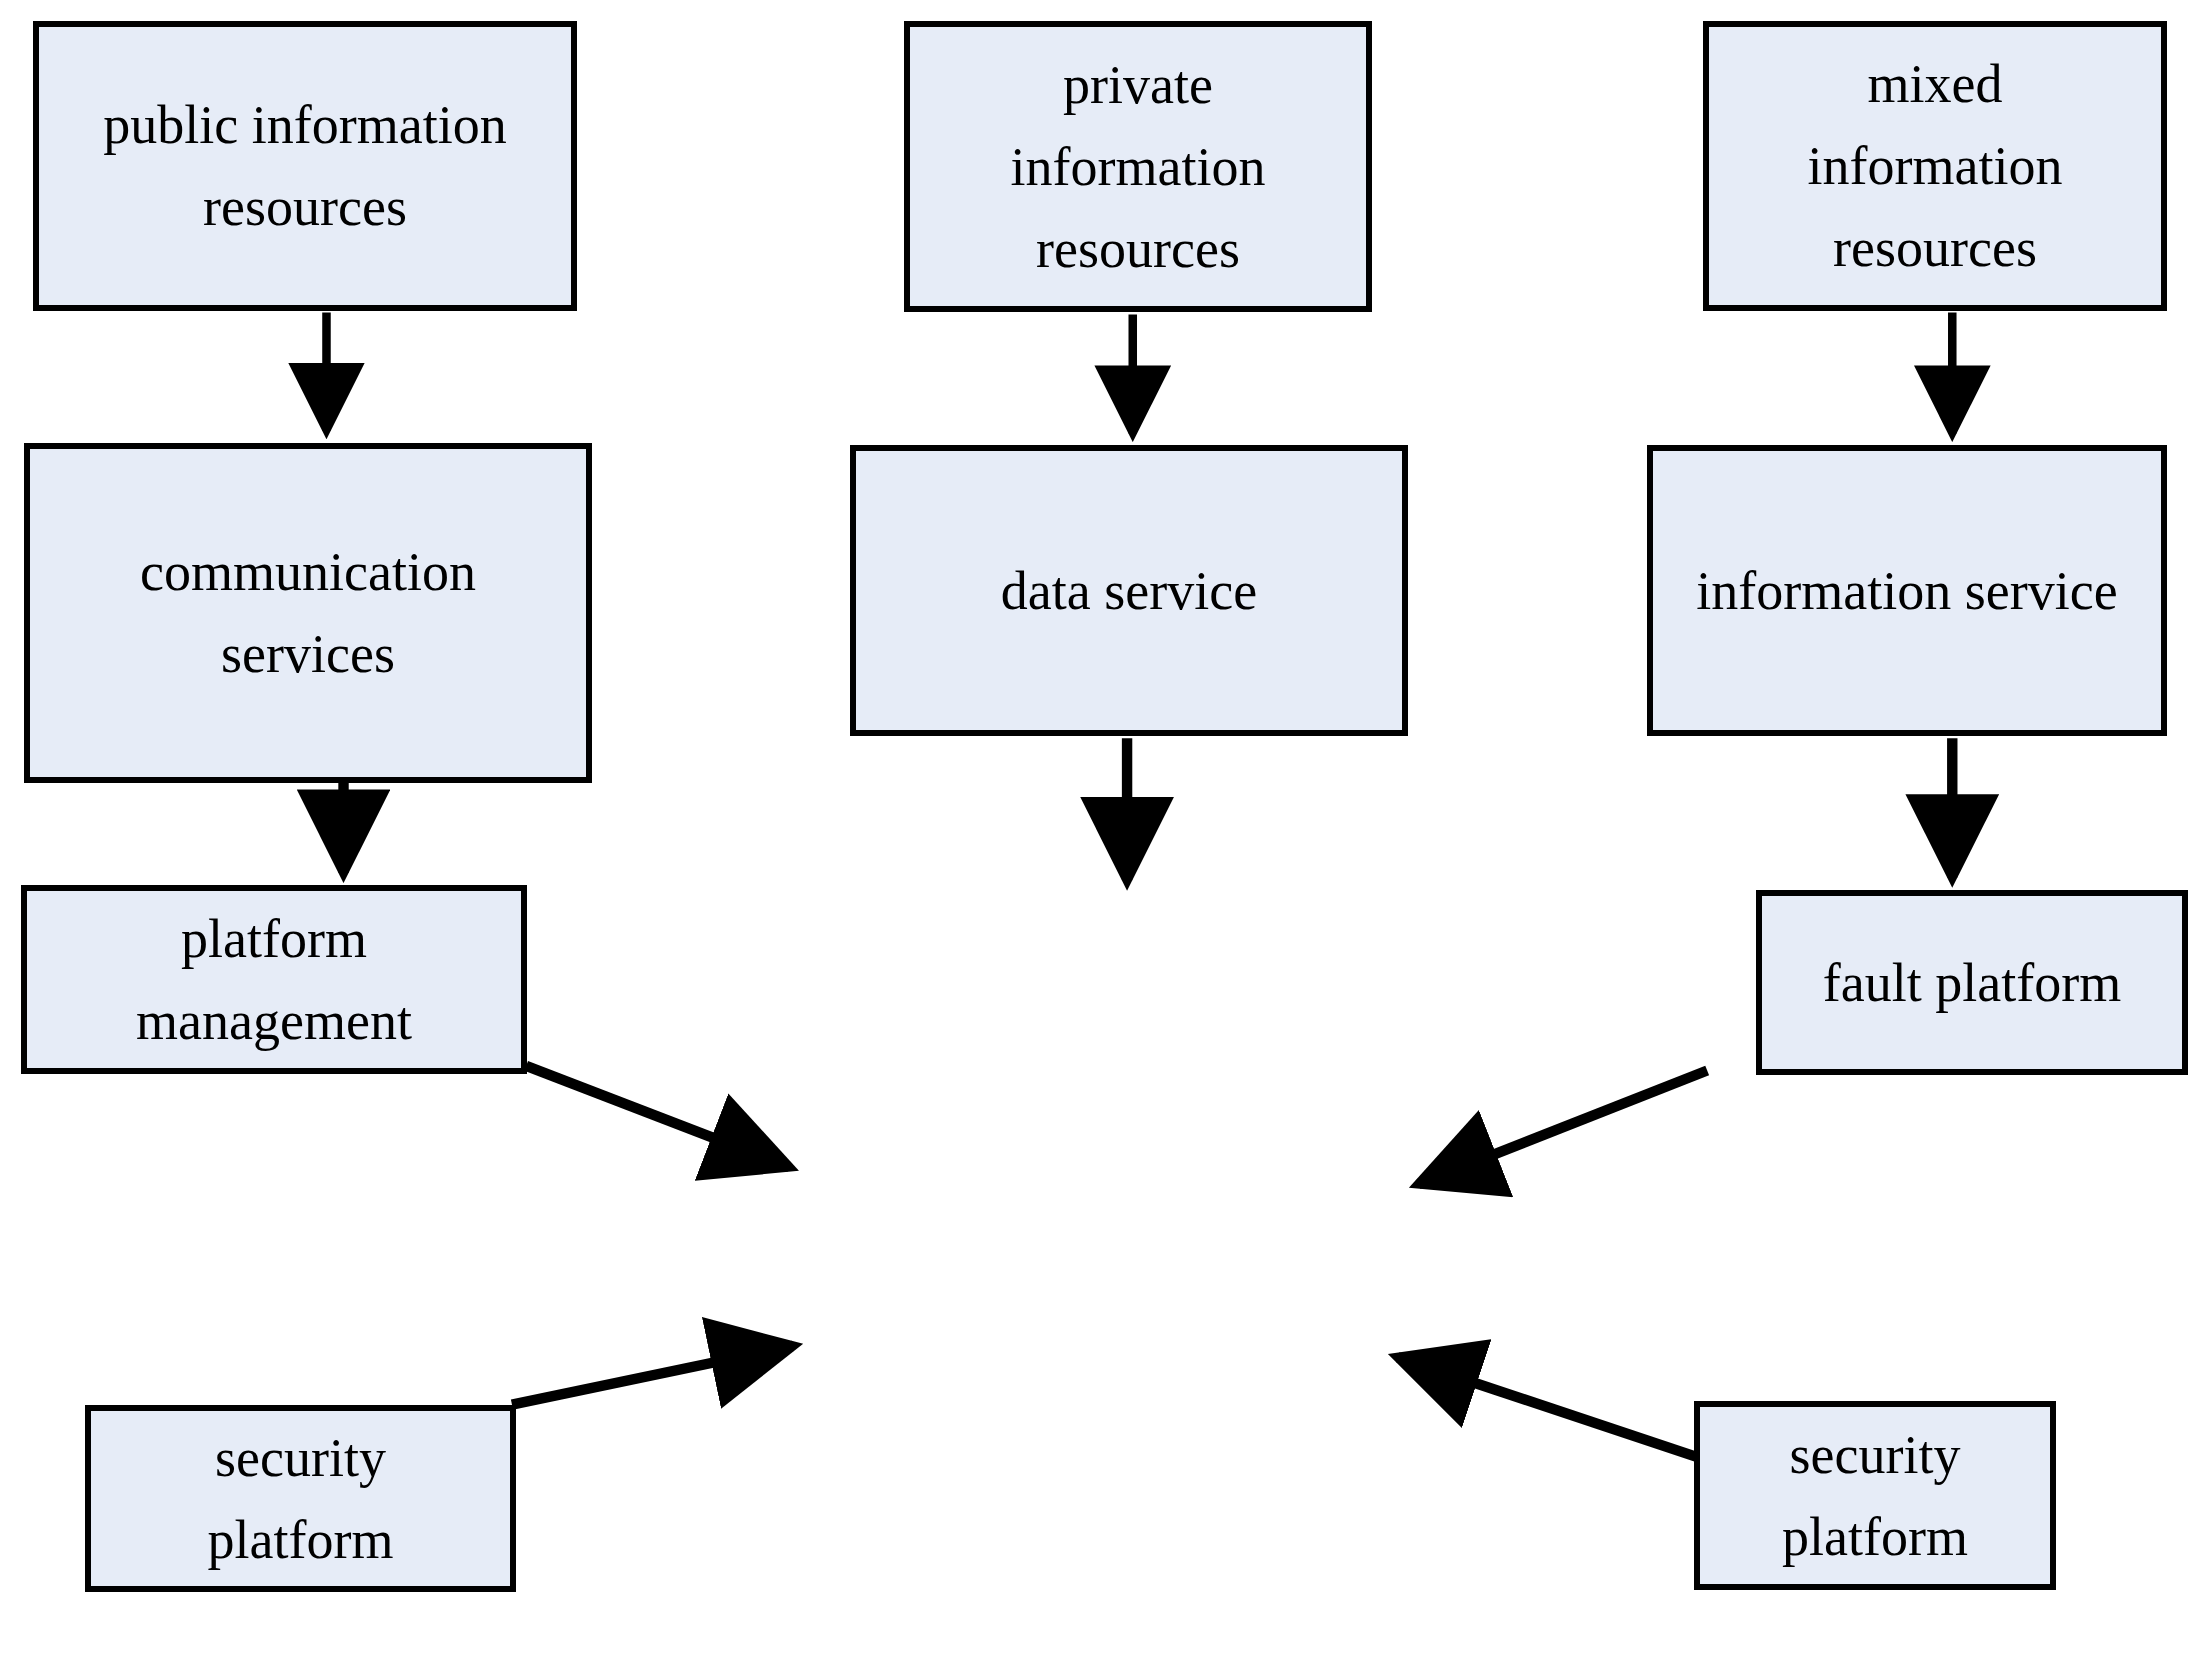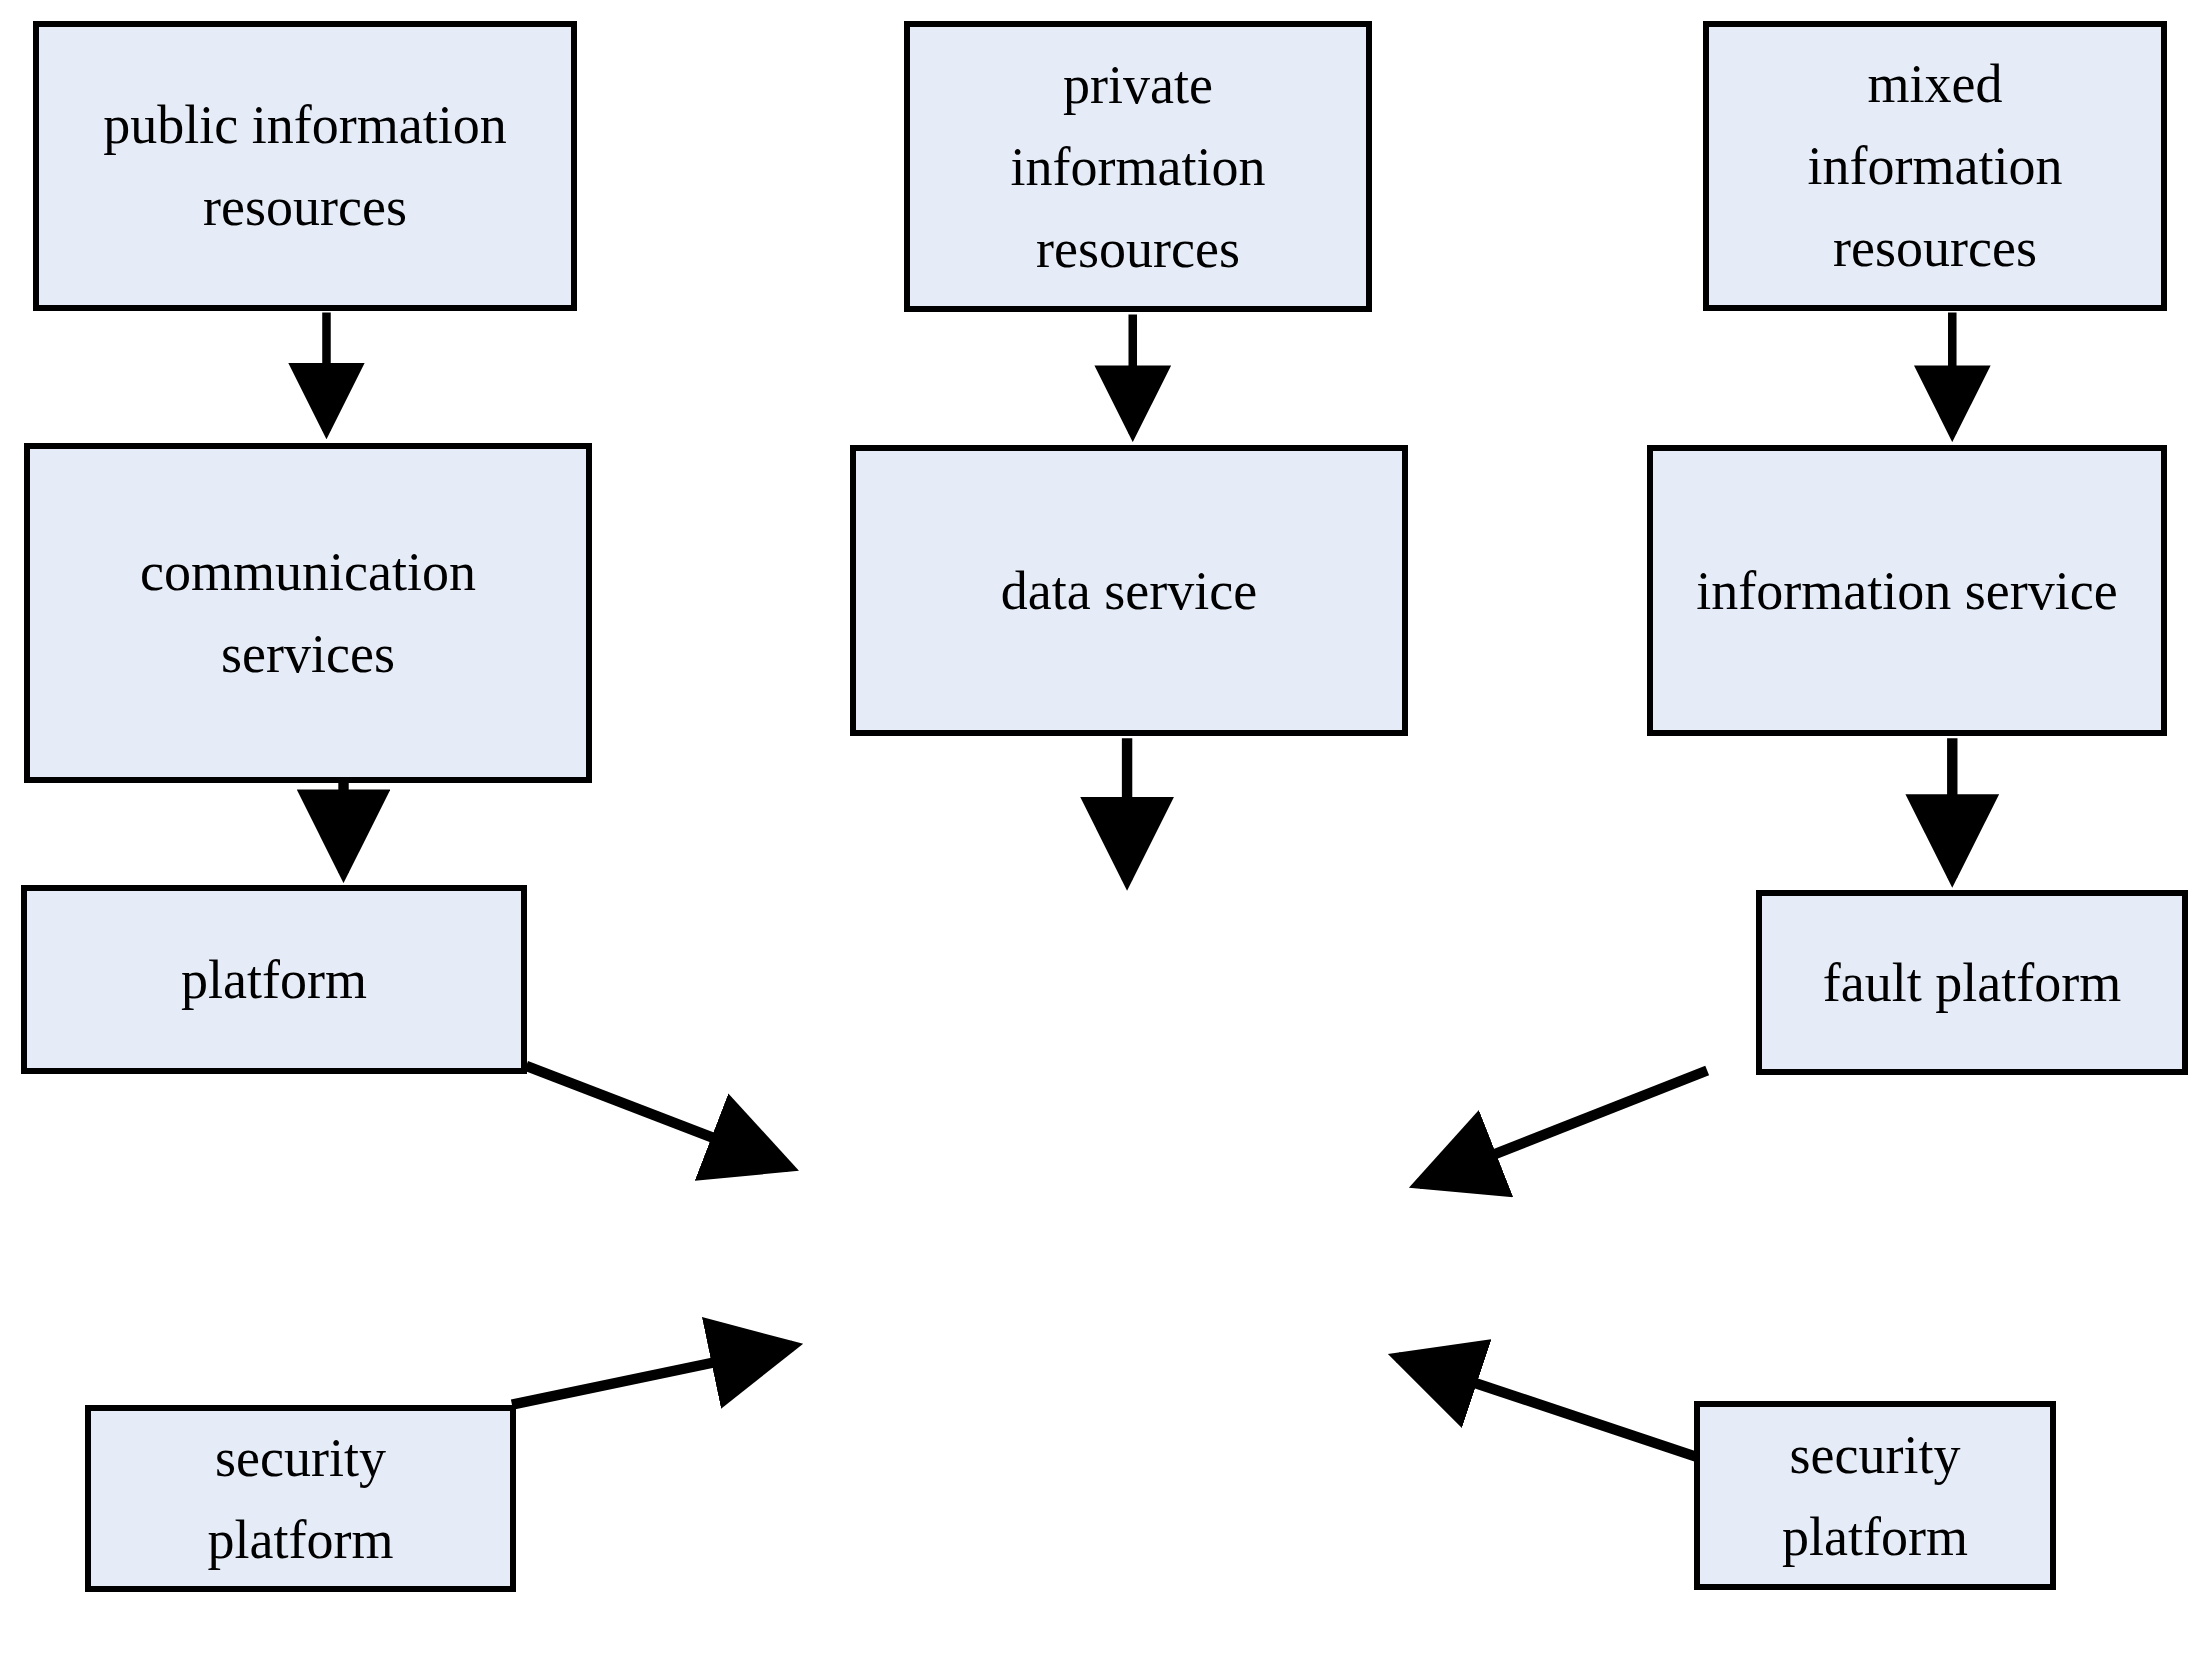--- a/index.html
+++ b/index.html
@@ -134,20 +134,21 @@
   <div class="node" style="left:850px; top:445px; width:558px; height:291px;">
     <span class="line">data service</span>
   </div>
 
   <div class="node" style="left:1647px; top:445px; width:520px; height:291px;text-align:right;">
     <span class="line">information service</span>
   </div>
 
   <div class="node multi" style="left:21px; top:885px; width:506px; height:189px;">
     <span class="line">platform</span>
+    <span class="line">management</span>
   </div>
 
   <div class="node" style="left:1756px; top:890px; width:432px; height:185px;">
     <span class="line">fault platform</span>
   </div>
 
 
   <div class="node multi" style="left:85px; top:1405px; width:431px; height:187px;">
     <span class="line">security</span>
     <span class="line">platform</span>

